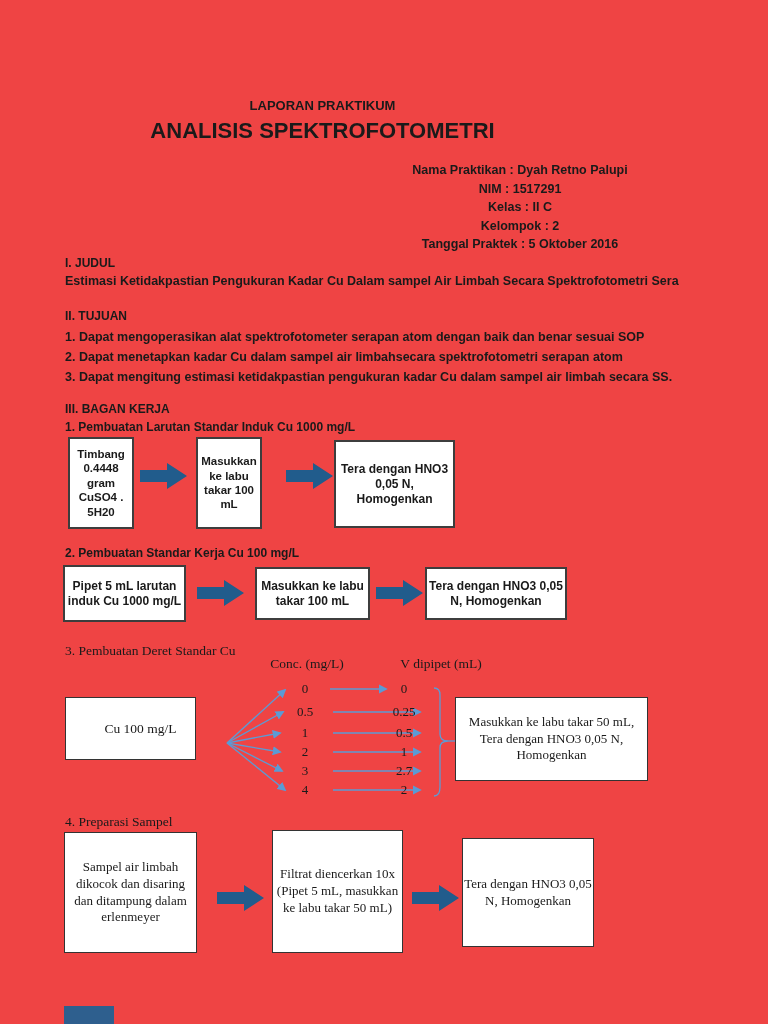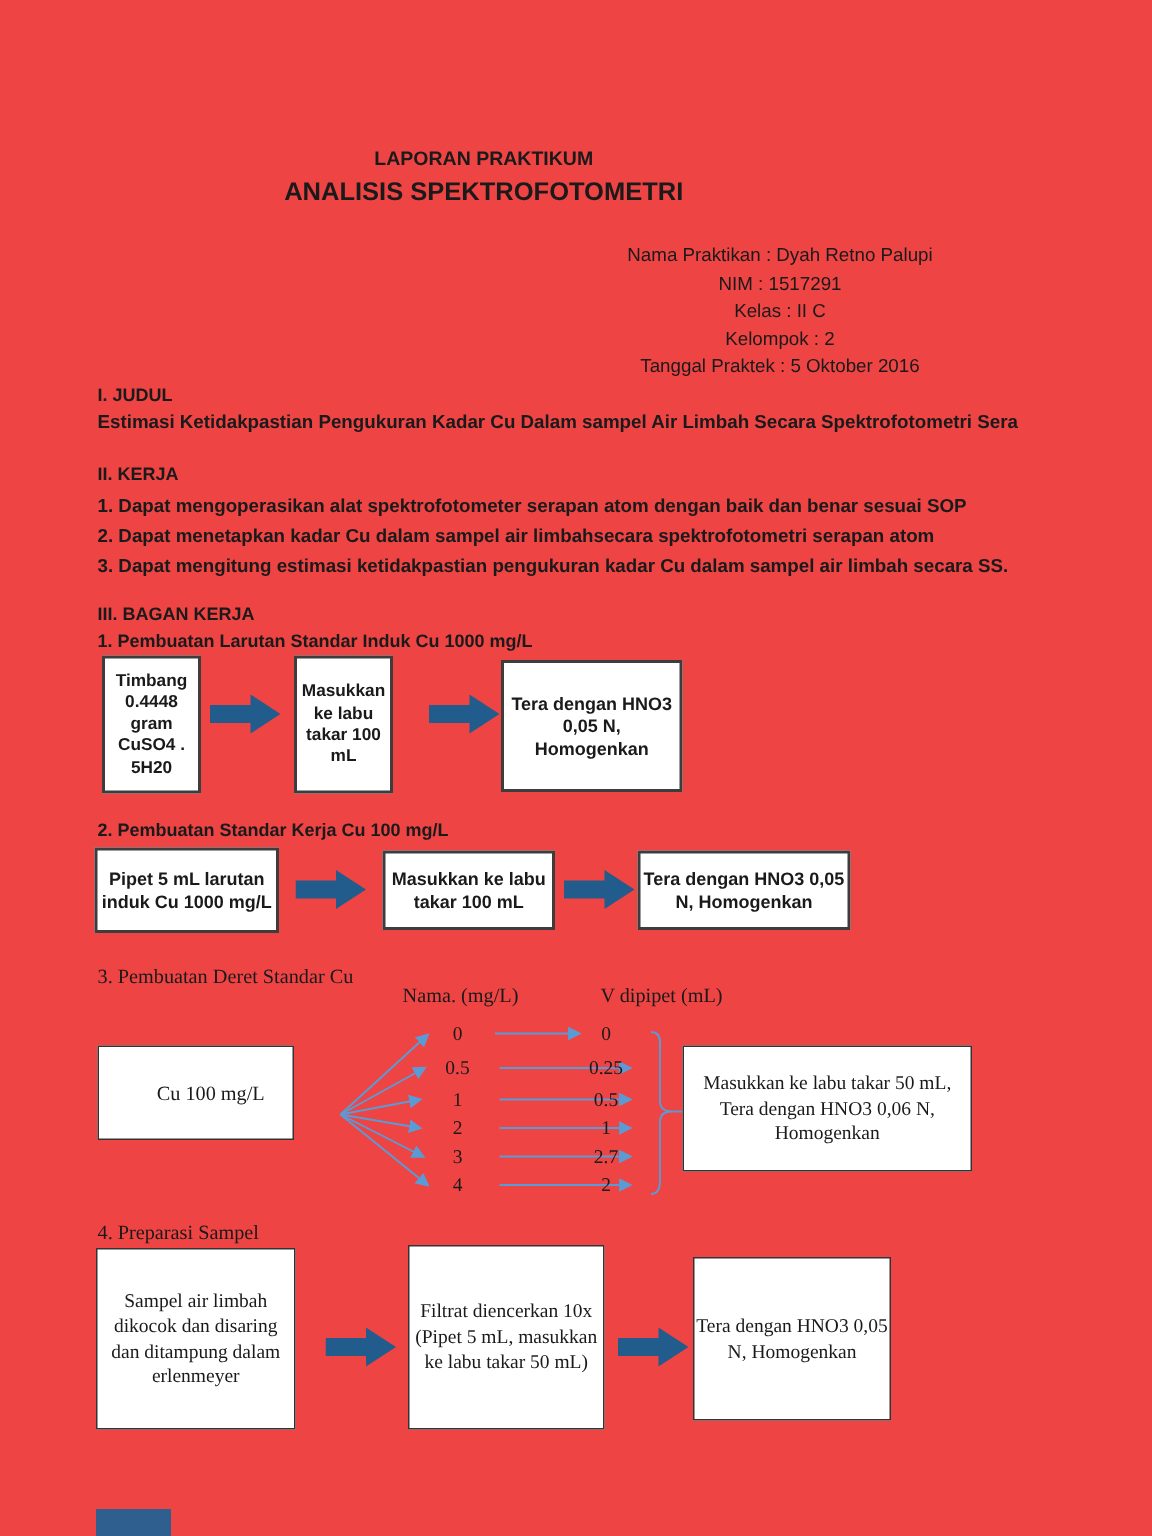--- a/index.html
+++ b/index.html
@@ -1,22 +1,22 @@
 <!DOCTYPE html>
 <html><head>
 <meta charset="utf-8">
 <style>
   html,body{margin:0;padding:0;background:#ffffff;}
   .page{position:relative;width:768px;height:1024px;background:#ef4444;overflow:hidden;
         font-family:"Liberation Sans",sans-serif;color:#1a1a1a;}
   .abs{position:absolute;}
   .serif{font-family:"Liberation Serif",serif;font-weight:normal;}
   .title1{left:0;top:98px;width:645px;text-align:center;font-size:13px;font-weight:bold;}
-  .title2{left:0;top:118px;width:645px;text-align:center;font-size:17px;font-weight:bold;}
-  .info{left:320px;top:161px;width:400px;text-align:center;font-size:12.5px;font-weight:normal;line-height:18.6px;}
+  .title2{left:0;top:118px;width:645px;text-align:center;font-size:22px;font-weight:bold;}
+  .info{left:320px;top:161px;width:400px;text-align:center;font-size:12.5px;font-weight:bold;line-height:18.6px;}
   .h-sec{font-size:12px;font-weight:bold;}
   .body-line{font-size:12.5px;font-weight:bold;white-space:nowrap;overflow:hidden;}
   .list{font-size:12.5px;font-weight:bold;line-height:20px;white-space:nowrap;}
   .fbox{box-sizing:border-box;border:2px solid #3d3d3d;display:flex;align-items:center;justify-content:center;
         text-align:center;font-weight:bold;line-height:1.25;background:#fff;}
   .fbox-serif{box-sizing:border-box;border:1.5px solid #333333;display:flex;align-items:center;justify-content:center;
         text-align:center;font-family:"Liberation Serif",serif;font-weight:normal;line-height:1.3;background:#fff;}
   .fs11{font-size:11.5px;} .fs12{font-size:12px;} .fs13{font-size:13px;} .fs135{font-size:13.5px;}
   .colhead{font-family:"Liberation Serif",serif;font-size:13.5px;text-align:center;}
   .dval{font-family:"Liberation Serif",serif;font-size:13px;text-align:center;width:40px;}
@@ -35,21 +35,21 @@
     <div>Nama Praktikan :  Dyah Retno Palupi</div>
     <div>NIM : 1517291</div>
     <div>Kelas : II C</div>
     <div>Kelompok : 2</div>
     <div>Tanggal Praktek : 5 Oktober 2016</div>
   </div>
 
   <div class="abs h-sec" style="left:65px;top:256px;">I. JUDUL</div>
   <div class="abs body-line" style="left:65px;top:274px;width:703px;">Estimasi Ketidakpastian Pengukuran Kadar Cu Dalam sampel Air Limbah Secara Spektrofotometri Sera</div>
 
-  <div class="abs h-sec" style="left:65px;top:309px;">II. KERJA</div>
+  <div class="abs h-sec" style="left:65px;top:309px;">II. TUJUAN</div>
   <div class="abs list" style="left:65px;top:327px;width:703px;">
     <div>1. Dapat mengoperasikan alat spektrofotometer serapan atom dengan baik dan benar sesuai SOP</div>
     <div>2. Dapat menetapkan kadar Cu dalam sampel air limbahsecara spektrofotometri serapan atom</div>
     <div>3. Dapat mengitung estimasi ketidakpastian pengukuran kadar Cu dalam sampel air limbah secara SS.</div>
   </div>
 
   <div class="abs h-sec" style="left:65px;top:402px;">III. BAGAN KERJA</div>
 
   <div class="abs h-sec" style="left:65px;top:420px;">1. Pembuatan Larutan Standar Induk Cu 1000 mg/L</div>
   <div class="abs fbox fs11" style="left:68px;top:437px;width:66px;height:92px;">Timbang 0.4448 gram CuSO4 . 5H20</div>
@@ -67,21 +67,21 @@
   <svg class="barrow" style="left:197px;top:580px;" viewBox="0 0 47 26">
     <polygon points="0,7 27,7 27,0 47,13 27,26 27,19 0,19" fill="#215c8c"></polygon>
   </svg>
   <div class="abs fbox fs12" style="left:255px;top:567px;width:115px;height:53px;">Masukkan ke labu takar 100 mL</div>
   <svg class="barrow" style="left:376px;top:580px;" viewBox="0 0 47 26">
     <polygon points="0,7 27,7 27,0 47,13 27,26 27,19 0,19" fill="#215c8c"></polygon>
   </svg>
   <div class="abs fbox fs12" style="left:425px;top:567px;width:142px;height:53px;">Tera dengan HNO3 0,05 N, Homogenkan</div>
 
   <div class="abs serif fs135" style="left:65px;top:643px;">3. Pembuatan Deret Standar Cu</div>
-  <div class="abs colhead" style="left:257px;top:656px;width:100px;">Nama. (mg/L)</div>
+  <div class="abs colhead" style="left:257px;top:656px;width:100px;">Conc. (mg/L)</div>
   <div class="abs colhead" style="left:386px;top:656px;width:110px;">V dipipet (mL)</div>
   <div class="abs fbox-serif fs135" style="left:65px;top:697px;width:131px;height:63px;padding-left:20px;">Cu 100 mg/L</div>
 
   <svg class="abs" style="left:200px;top:655px;" width="260" height="155" viewBox="0 0 260 155">
     <defs>
       <marker id="ah" viewBox="0 0 10 10" refX="8" refY="5" markerWidth="7" markerHeight="7" orient="auto-start-reverse">
         <path d="M0,0 L10,5 L0,10 z" fill="#5b9bd5"></path>
       </marker>
     </defs>
     <g stroke="#5b9bd5" stroke-width="1.3" fill="none">
@@ -109,21 +109,21 @@
   <div class="abs dval" style="left:285px;top:763px;">3</div>
   <div class="abs dval" style="left:285px;top:782px;">4</div>
 
   <div class="abs dval" style="left:384px;top:681px;">0</div>
   <div class="abs dval" style="left:384px;top:704px;">0.25</div>
   <div class="abs dval" style="left:384px;top:725px;">0.5</div>
   <div class="abs dval" style="left:384px;top:744px;">1</div>
   <div class="abs dval" style="left:384px;top:763px;">2.7</div>
   <div class="abs dval" style="left:384px;top:782px;">2</div>
 
-  <div class="abs fbox-serif fs13" style="left:455px;top:697px;width:193px;height:84px;">Masukkan ke labu takar 50 mL, Tera dengan HNO3 0,06 N, Homogenkan</div>
+  <div class="abs fbox-serif fs13" style="left:455px;top:697px;width:193px;height:84px;">Masukkan ke labu takar 50 mL, Tera dengan HNO3 0,05 N, Homogenkan</div>
 
   <div class="abs serif fs135" style="left:65px;top:814px;">4. Preparasi Sampel</div>
   <div class="abs fbox-serif fs13" style="left:64px;top:832px;width:133px;height:121px;">Sampel air limbah dikocok dan disaring dan ditampung dalam erlenmeyer</div>
   <svg class="barrow" style="left:217px;top:885px;" viewBox="0 0 47 26">
     <polygon points="0,7 27,7 27,0 47,13 27,26 27,19 0,19" fill="#215c8c"></polygon>
   </svg>
   <div class="abs fbox-serif fs13" style="left:272px;top:830px;width:131px;height:123px;">Filtrat diencerkan 10x (Pipet 5 mL, masukkan ke labu takar 50 mL)</div>
   <svg class="barrow" style="left:412px;top:885px;" viewBox="0 0 47 26">
     <polygon points="0,7 27,7 27,0 47,13 27,26 27,19 0,19" fill="#215c8c"></polygon>
   </svg>

